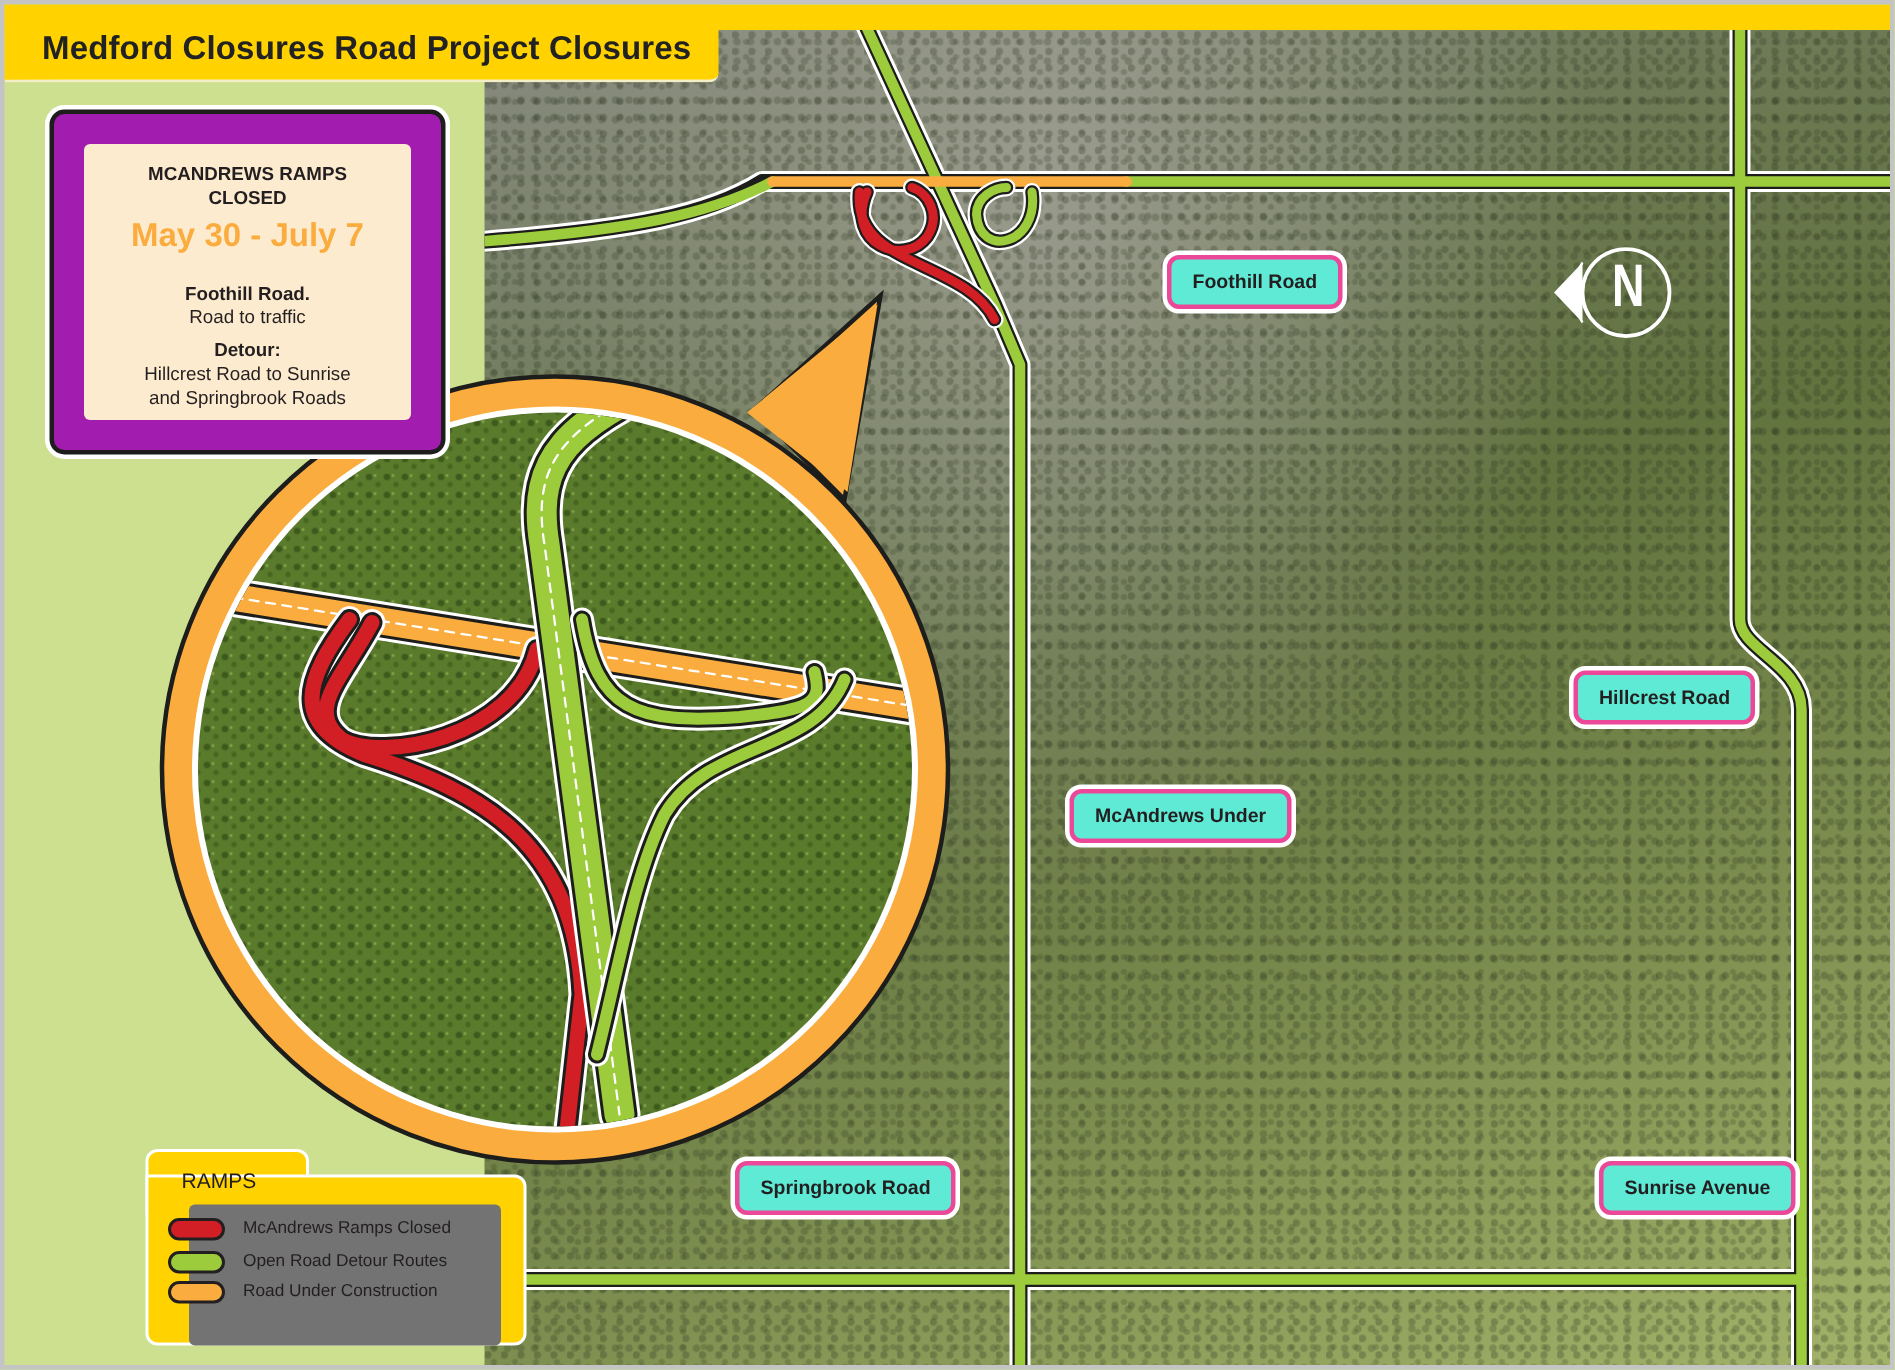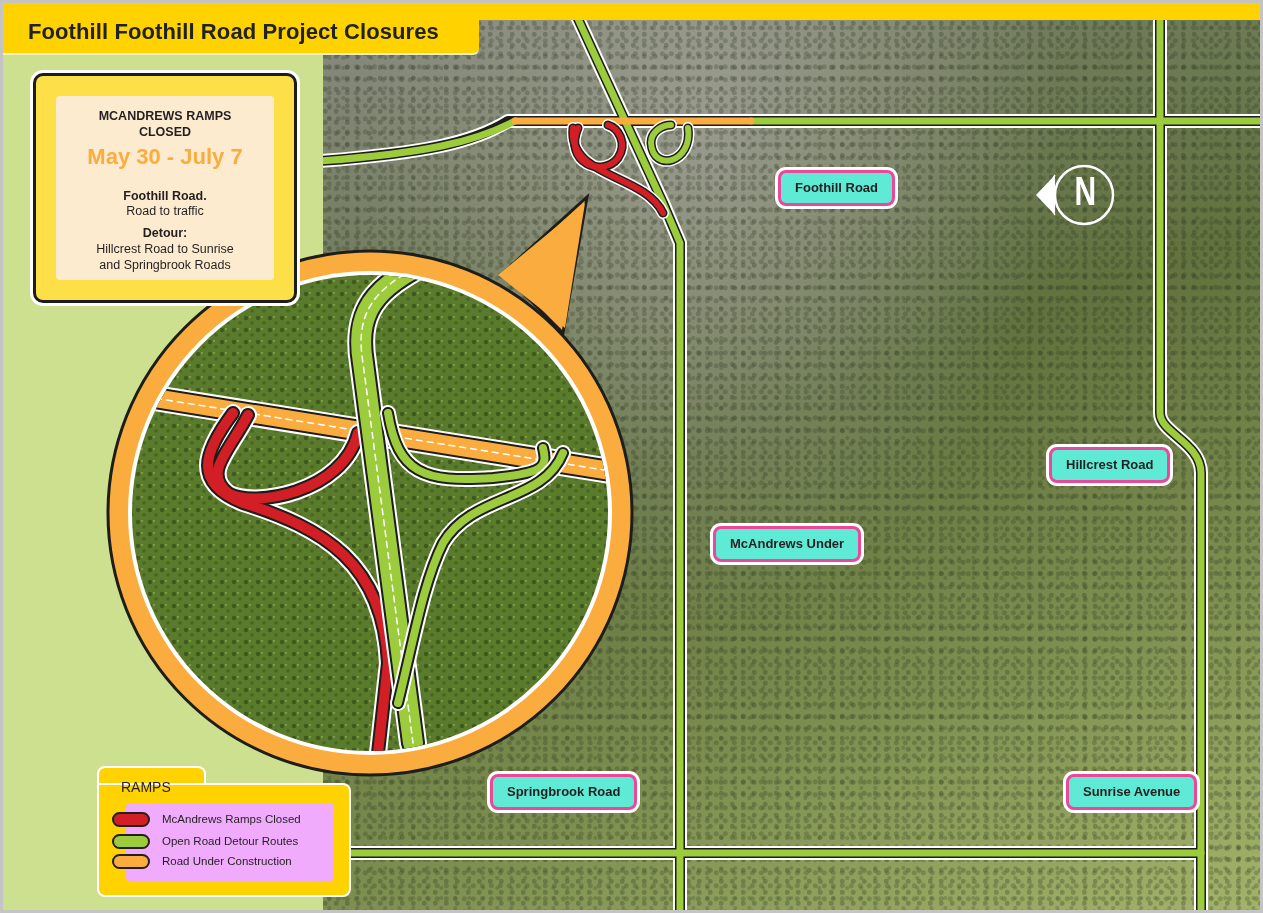--- a/index.html
+++ b/index.html
@@ -41,21 +41,21 @@
       radial-gradient(circle at 20% 30%, rgba(40,50,30,0.35) 0 2px, transparent 3px),
       radial-gradient(circle at 70% 60%, rgba(40,50,30,0.3) 0 2px, transparent 3px),
       radial-gradient(circle at 45% 80%, rgba(50,60,30,0.3) 0 1.5px, transparent 2.5px);
     background-size:11px 11px, 9px 13px, 14px 10px;
     opacity:0.8;
   }
   svg#roads { position:absolute; left:0; top:0; }
   
   #info-box {
     position:absolute; left:30px; top:70px; width:258px; height:224px;
-    background:#fde047; border:3px solid #1d1d1b; border-radius:10px;
+    background:#a21caf; border:3px solid #1d1d1b; border-radius:10px;
     box-shadow:0 0 0 3px #fff;
     z-index:6;
   }
   #info-inner {
     position:absolute; left:20px; top:20px; width:218px; height:184px;
     background:#fdebcf; border-radius:4px; text-align:center; color:#231f20;
   }
   #info-heading { margin-top:12px; font-weight:bold; font-size:12.5px; line-height:16px; }
   #info-dates { font-weight:bold; font-size:22px; color:#fbac3e; margin-top:4px; line-height:26px; }
   #info-road { font-weight:bold; font-size:12.5px; margin-top:19px; line-height:15px; }
@@ -88,22 +88,22 @@
   }
   #legend-body {
     position:absolute; left:0; top:17px; width:250px; height:110px;
     background:#ffd200; border-radius:0 6px 6px 6px;
     box-shadow:0 0 0 2px #fff;
   }
   #legend-title {
     position:absolute; left:22px; top:11px; font-size:14px; color:#231f20; z-index:2;
   }
   #legend-panel {
-    position:absolute; left:27px; top:35px; width:208px; height:78px;
-    background:#f0abfc; border-radius:4px; z-index:2;
+    position:absolute; left:27px; top:35px; width:208px; height:94px;
+    background:#737373; border-radius:4px; z-index:2;
   }
   .legend-row { position:absolute; left:-14px; height:18px; display:flex; align-items:center; }
   .legend-swatch {
     width:34px; height:11px; border:2px solid #231f20; border-radius:8px; margin-right:12px;
   }
   .legend-text { font-size:11.5px; color:#231f20; }
 </style>
 </head>
 <body>
 
@@ -201,21 +201,21 @@
           <path d="M385 410 C 395 470 420 480 490 475 C 540 470 545 465 540 445" stroke="#9ccb3b" stroke-width="8"></path>
           <path d="M560 450 C 540 500 470 490 440 540 C 420 580 410 640 395 700" stroke="#fff" stroke-width="16"></path>
           <path d="M560 450 C 540 500 470 490 440 540 C 420 580 410 640 395 700" stroke="#1d1d1b" stroke-width="12"></path>
           <path d="M560 450 C 540 500 470 490 440 540 C 420 580 410 640 395 700" stroke="#9ccb3b" stroke-width="8"></path>
         </g>
       </g>
     </g>
   </svg>
 
   <div id="title-tab">
-    <div id="title-text">Foothill Foothill Road Project Closures</div>
+    <div id="title-text">Medford Closures Road Project Closures</div>
   </div>
 
   <div id="info-box">
     <div id="info-inner">
       <div id="info-heading">
         <span>MCANDREWS RAMPS</span><br>
         <span>CLOSED</span>
       </div>
       <div id="info-dates">May 30 - July 7</div>
       <div id="info-road">Foothill Road.</div>

